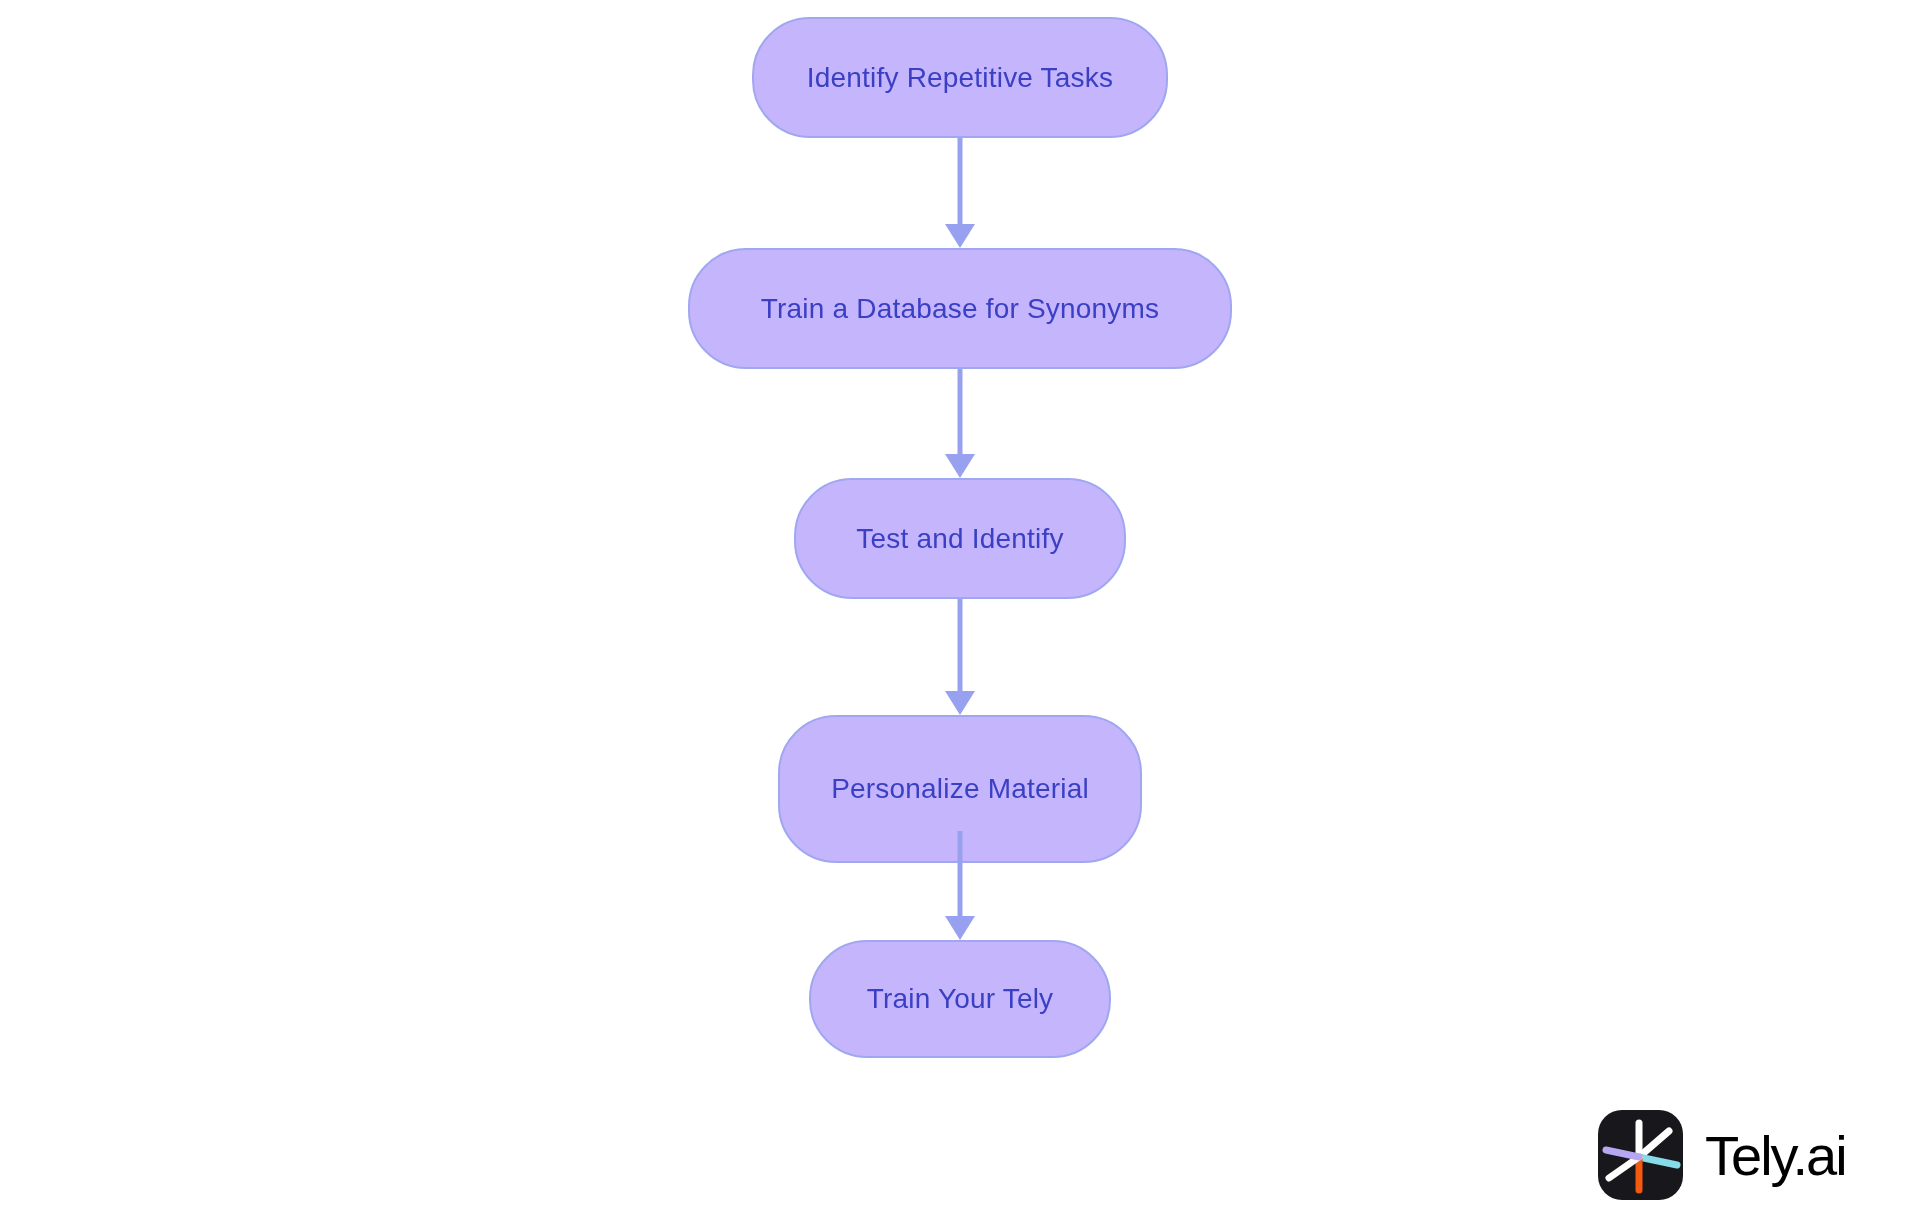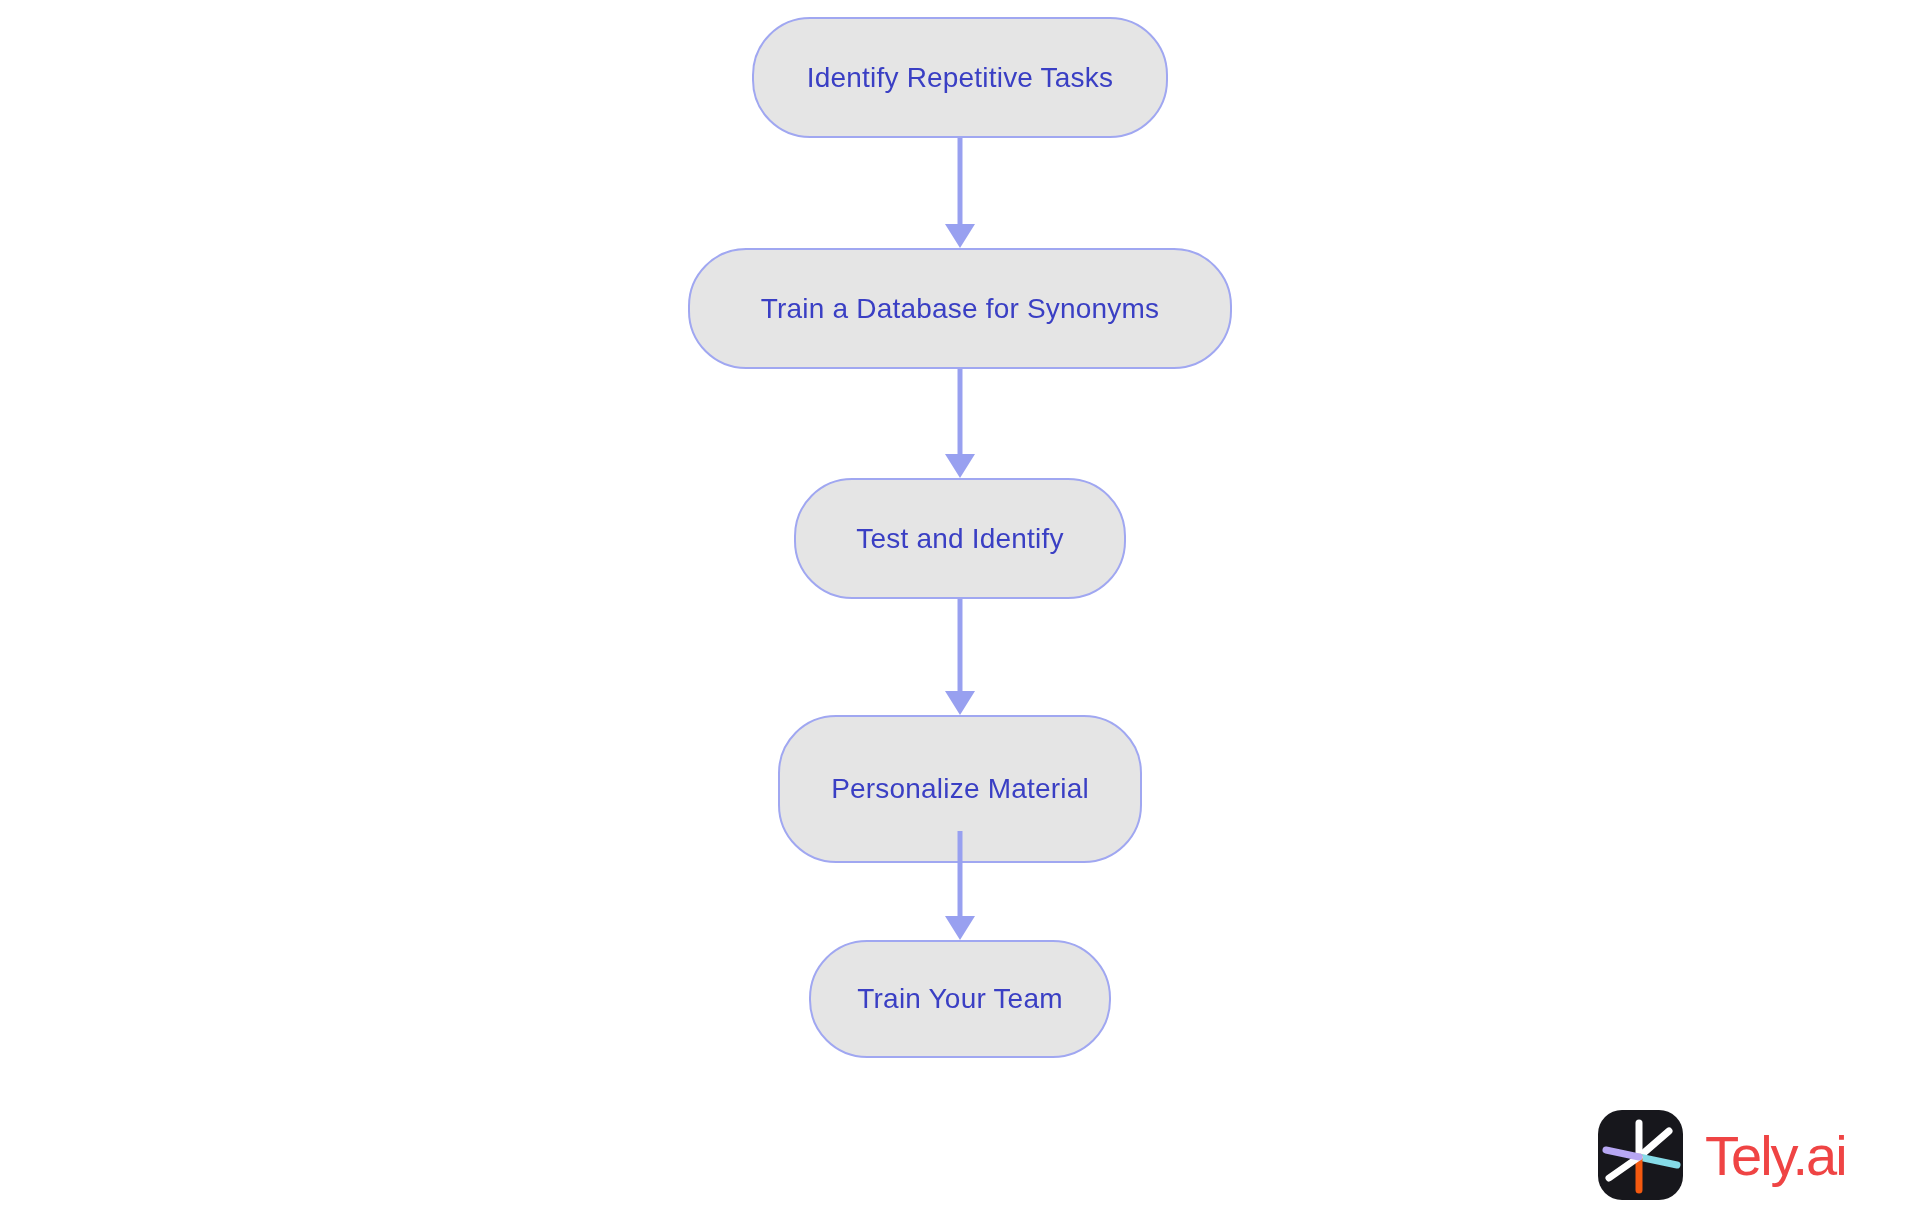--- a/index.html
+++ b/index.html
@@ -9,21 +9,21 @@
     font-family:"Liberation Sans", sans-serif;
     position:relative;
     overflow:hidden;
   }
   .canvas{position:absolute;inset:0;}
 
   
   .node{
     position:absolute;
     box-sizing:border-box;
-    background:#e5e5e5;
+    background:#c4b5fd;
     border:2px solid #a0a7f1;
     border-radius:58px;
     color:#3a3fc4;
     font-size:28px;
     letter-spacing:0.2px;
     display:flex;
     align-items:center;
     justify-content:center;
     text-align:center;
     white-space:nowrap;
@@ -46,21 +46,21 @@
   
   .brand{
     position:absolute;
     left:1598px;top:1110px;
     display:flex;
     align-items:center;
     gap:22px;
   }
   .brand-icon{display:block;}
   .brand-text{
-    color:#ef4444;
+    color:#000000;
     font-size:56px;
     font-weight:500;
     letter-spacing:-2px;
   }
 </style>
 </head>
 <body>
 
 <div class="canvas">
 
@@ -94,21 +94,21 @@
   <div class="node n4">
     <span>Personalize Material</span>
   </div>
 
   <svg class="arrow a4" viewBox="0 0 36 109" width="36" height="109">
     <line x1="18" y1="0" x2="18" y2="89"></line>
     <polygon points="3,85 33,85 18,109"></polygon>
   </svg>
 
   <div class="node n5">
-    <span>Train Your Team</span>
+    <span>Train Your Tely</span>
   </div>
 
   <div class="brand">
     <svg class="brand-icon" viewBox="0 0 85 90" width="85" height="90">
       <rect x="0" y="0" width="85" height="90" rx="24" fill="#17171c"></rect>
       <g stroke-width="7" stroke-linecap="round">
         <line x1="41" y1="47" x2="41" y2="13" stroke="#ffffff"></line>
         <line x1="41" y1="47" x2="71" y2="21" stroke="#ffffff"></line>
         <line x1="41" y1="47" x2="79" y2="55" stroke="#86dbe8"></line>
         <line x1="41" y1="47" x2="41" y2="80" stroke="#f4590f"></line>

